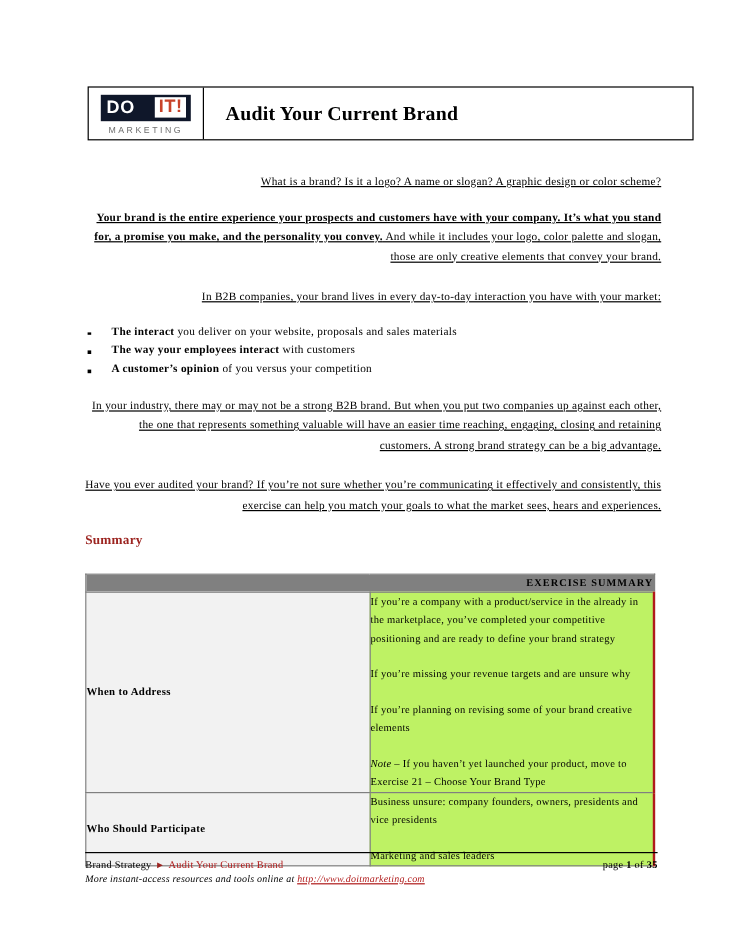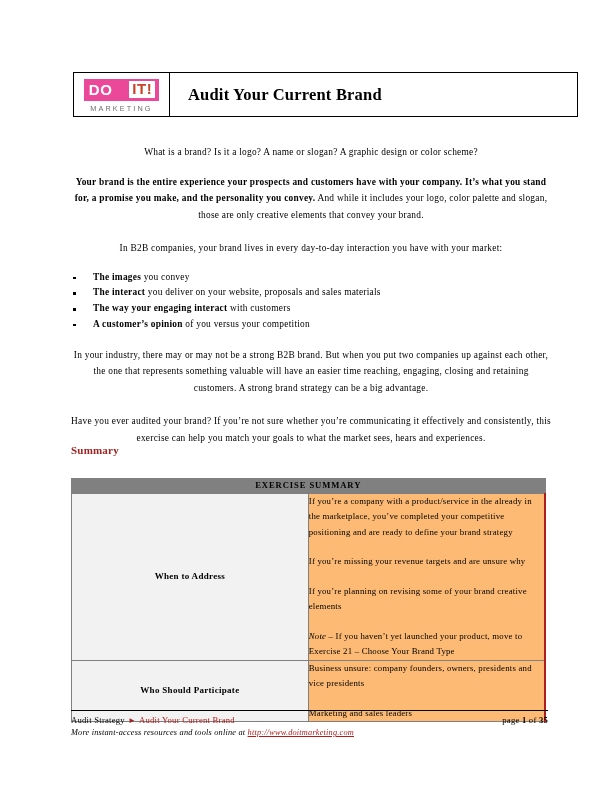--- a/index.html
+++ b/index.html
@@ -41,21 +41,21 @@
     box-sizing: border-box;
     display: flex;
     flex-direction: column;
     align-items: center;
     justify-content: center;
     padding-top: 2px;
   }
   .logo-mark {
     display: flex;
     align-items: center;
-    background: #ec4899;
+    background: #0f172a;
     padding: 2px 4px 3px 5px;
     line-height: 1;
   }
   .logo-do {
     color: #ffffff;
     font-family: "Liberation Sans", "DejaVu Sans", sans-serif;
     font-weight: bold;
     font-size: 15px;
     letter-spacing: 0.5px;
   }
@@ -95,22 +95,23 @@
   .content {
     position: absolute;
     left: 71px;
     top: 144px;
     width: 480px;
   }
   p.body {
     margin: 0 0 13px 0;
     font-size: 9.4px;
     line-height: 16.5px;
-    text-align: center;
+    text-align: right;
     letter-spacing: 0.25px;
+    text-decoration: underline;
   }
   p.body.lead {
     margin-bottom: 17px;
   }
 
   ul.bullets {
     margin: 0 0 14px 0;
     padding: 0;
     list-style: none;
   }
@@ -160,36 +161,35 @@
   .th-band {
     background: #808080;
     color: #000000;
     font-weight: bold;
     font-size: 8.6px;
     line-height: 13.5px;
     letter-spacing: 0.9px;
     font-family: "Liberation Serif", "DejaVu Serif", serif;
     padding: 4px 0 4px 8px;
     border: 1.4px solid #808080;
-    text-align: center;
+    text-align: right;
   }
   .lbl-cell {
     width: 103px;
     background: #F2F2F2;
     border: 1.4px solid #808080;
     border-right: 1.2px solid #808080;
-    text-align: center;
     font-weight: bold;
     font-size: 9px;
     line-height: 15px;
     letter-spacing: 0.3px;
     padding: 6px 6px;
   }
   .val-cell {
-    background: #fdba74;
+    background: #bef264;
     border: 1.4px solid #808080;
     border-right: 2.6px solid #B01B1B;
     font-size: 8.8px;
     line-height: 15.5px;
     letter-spacing: 0.2px;
     padding: 5px 10px 5px 9px;
   }
   .val-cell .block { margin: 0 0 14px 0; }
   .val-cell .block:last-child { margin-bottom: 0; }
   .val-cell i { }
@@ -257,23 +257,22 @@
 
   <div class="content">
 
     <p class="body">What is a brand?  Is it a logo?  A name or slogan?  A graphic design or color scheme?</p>
 
     <p class="body lead"><b>Your brand is the entire experience your prospects and customers have with your company.  It’s what you stand for, a promise you make, and the personality you convey.</b><span>  And while it includes your logo, color palette and slogan, those are only creative elements that convey your brand.</span></p>
 
     <p class="body">In B2B companies, your brand lives in every day-to-day interaction you have with your market:</p>
 
     <ul class="bullets">
-      <li><b>The images</b><span> you convey</span></li>
       <li><b>The interact</b><span> you deliver on your website, proposals and sales materials</span></li>
-      <li><b>The way your engaging interact</b><span> with customers</span></li>
+      <li><b>The way your employees interact</b><span> with customers</span></li>
       <li><b>A customer’s opinion</b><span> of you versus your competition</span></li>
     </ul>
 
     <p class="body lead">In your industry, there may or may not be a strong B2B brand.  But when you put two companies up against each other, the one that represents something valuable will have an easier time reaching, engaging, closing and retaining customers.  A strong brand strategy can be a big advantage.</p>
 
     <p class="body">Have you ever audited your brand?  If you’re not sure whether you’re communicating it effectively and consistently, this exercise can help you match your goals to what the market sees, hears and experiences.</p>
   </div>
 
   <div class="summary-head">Summary</div>
 
@@ -297,21 +296,21 @@
           <div class="block">Business unsure: company founders, owners, presidents and vice presidents</div>
           <div class="block">Marketing and sales leaders</div>
         </td>
       </tr>
     </tbody>
   </table>
 
   <div class="footer">
     <div class="footer-row1">
       <div>
-        <span class="fcrumb-left">Audit Strategy</span><span class="fcrumb-arrow">►</span><span class="fcrumb-title">Audit Your Current Brand</span>
+        <span class="fcrumb-left">Brand Strategy</span><span class="fcrumb-arrow">►</span><span class="fcrumb-title">Audit Your Current Brand</span>
       </div>
       <div class="footer-page"><span>page </span><b>1</b><span> of </span><b>35</b></div>
     </div>
     <div class="footer-row2">
       <span>More instant-access resources and tools online at </span><a class="footer-link" href="#">http://www.doitmarketing.com</a>
     </div>
   </div>
 
 </div>
 

